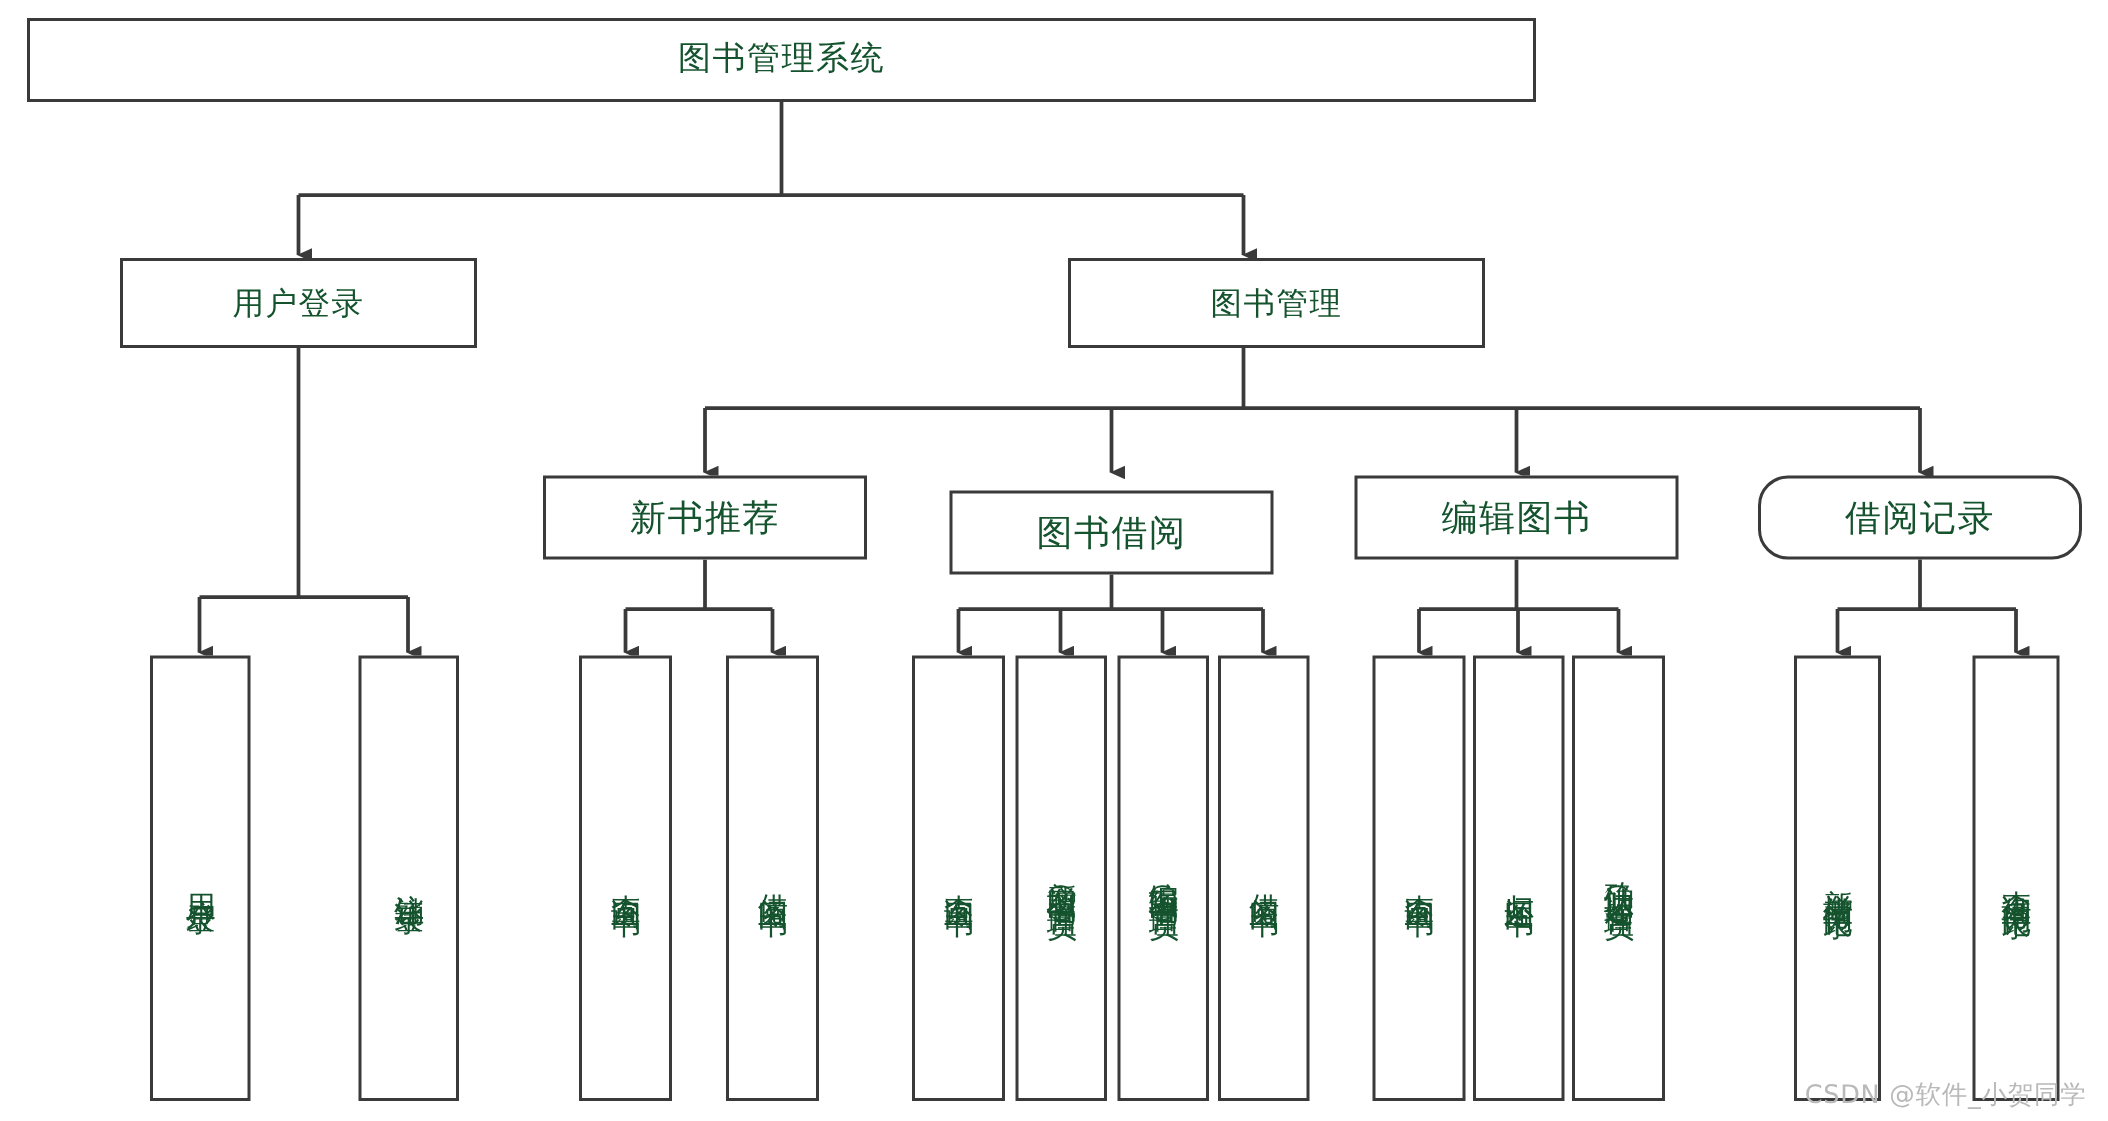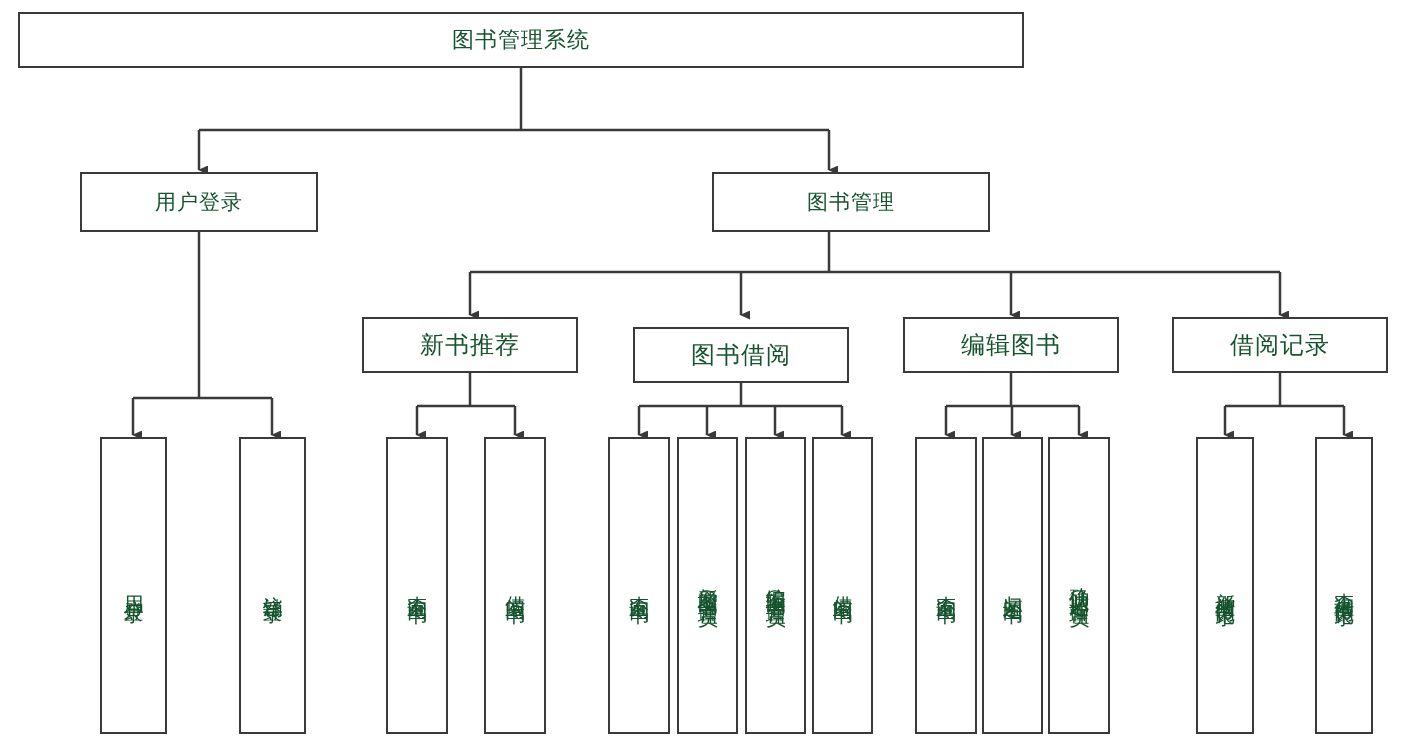--- a/index.html
+++ b/index.html
@@ -126,21 +126,21 @@
       </div>
       <div class="node level2" style="left: 362px; top: 317px; width: 216px; height: 56px;">
         <span class="node-label">新书推荐</span>
       </div>
       <div class="node level2" style="left: 633px; top: 317px; width: 216px; height: 56px; margin-top: 10px;">
         <span class="node-label">图书借阅</span>
       </div>
       <div class="node level2" style="left: 903px; top: 317px; width: 216px; height: 56px;">
         <span class="node-label">编辑图书</span>
       </div>
-      <div class="node level2" style="left: 1172px; top: 317px; width: 216px; height: 56px;">
+      <div class="node level2" style="left: 1172px; top: 317px; width: 216px; height: 56px; border-radius: 20px;">
         <span class="node-label">借阅记录</span>
       </div>
       <div class="node level3 leaf vertical" style="left: 100px; top: 437px; width: 67px; height: 297px;">
         <span class="node-label">用户登录</span>
       </div>
       <div class="node level3 leaf vertical" style="left: 239px; top: 437px; width: 67px; height: 297px;">
         <span class="node-label">注销登录</span>
       </div>
       <div class="node level3 leaf vertical" style="left: 386px; top: 437px; width: 62px; height: 297px;">
         <span class="node-label">查询图书</span>
@@ -170,14 +170,15 @@
         <span class="node-label">确认归还（管理员）</span>
       </div>
       <div class="node level3 leaf vertical" style="left: 1196px; top: 437px; width: 58px; height: 297px;">
         <span class="node-label">新增借阅记录</span>
       </div>
       <div class="node level3 leaf vertical" style="left: 1315px; top: 437px; width: 58px; height: 297px;">
         <span class="node-label">查询借阅记录</span>
       </div>
     </div>
 
+  <div class="watermark">CSDN @软件_小贺同学</div>
 
 </div>
 
 </body></html>

